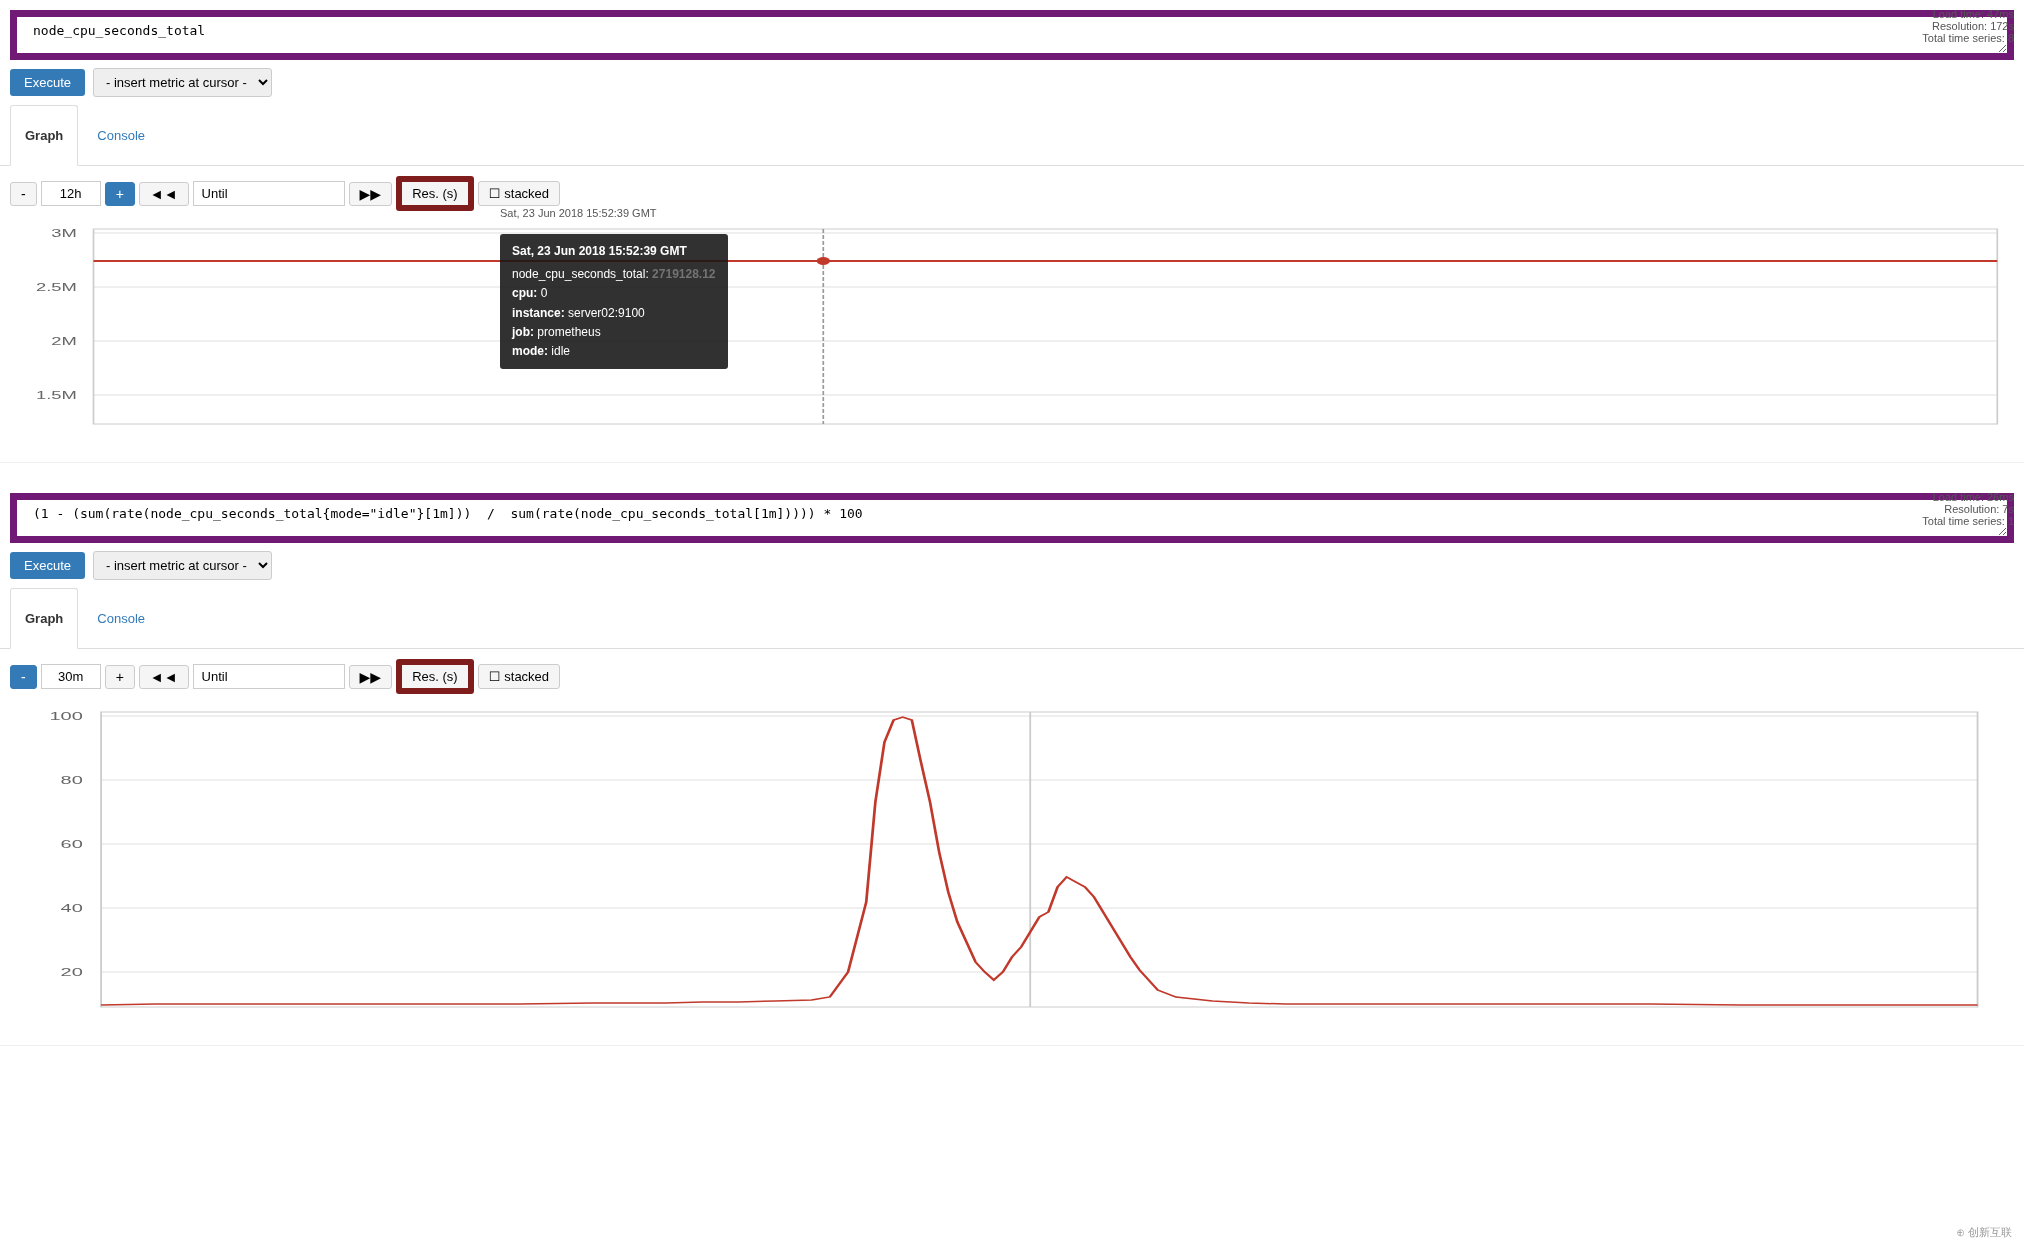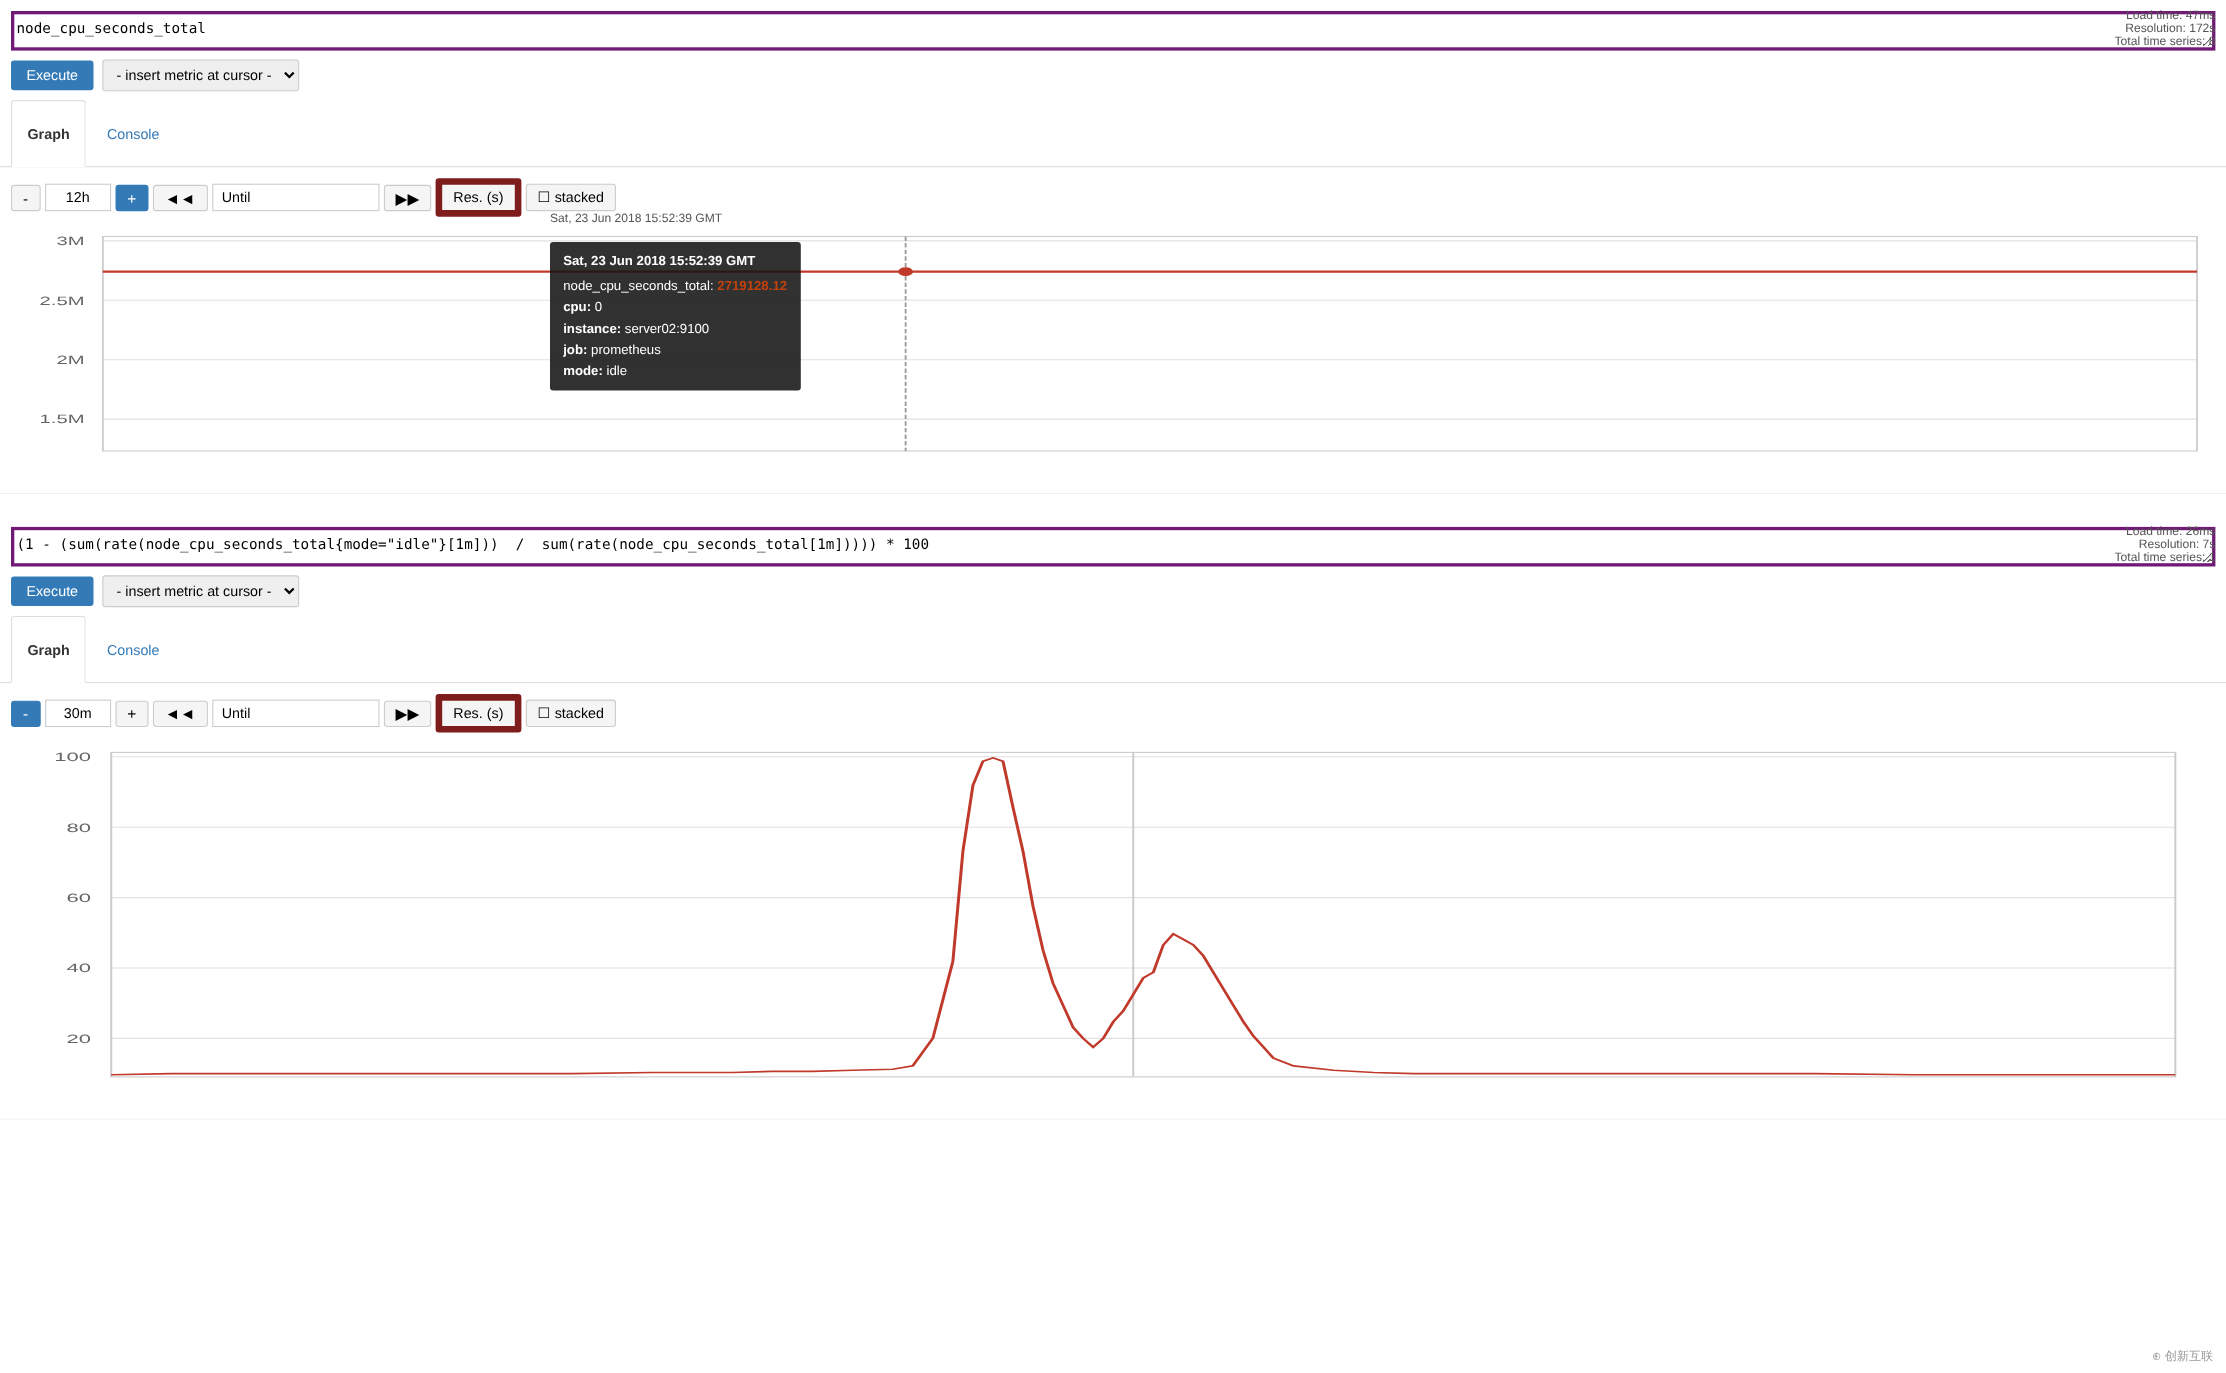--- a/index.html
+++ b/index.html
@@ -18,23 +18,23 @@
 
     .query-row {
       display: flex;
       align-items: flex-start;
       padding: 0 10px;
       margin-bottom: 8px;
     }
 
     textarea.query-input {
       flex: 1;
-      height: 36px;
-      border: 3px solid #701a75;
-      padding: 6px 2px;
+      height: 50px;
+      border: 7px solid #701a75;
+      padding: 6px 16px;
       font-size: 13px;
       font-family: monospace;
       resize: vertical;
       outline: none;
     }
 
     .execute-row {
       display: flex;
       align-items: center;
       padding: 0 10px;
@@ -180,21 +180,21 @@
       min-width: 220px;
     }
 
     .tooltip .tt-title {
       font-weight: bold;
       margin-bottom: 4px;
       font-size: 12px;
     }
 
     .tooltip .tt-value {
-      color: #c2410c;
+      color: #737373;
       font-weight: bold;
     }
 
     .tooltip .tt-label {
       font-weight: bold;
     }
 
     .watermark {
       position: fixed;
       bottom: 8px;

